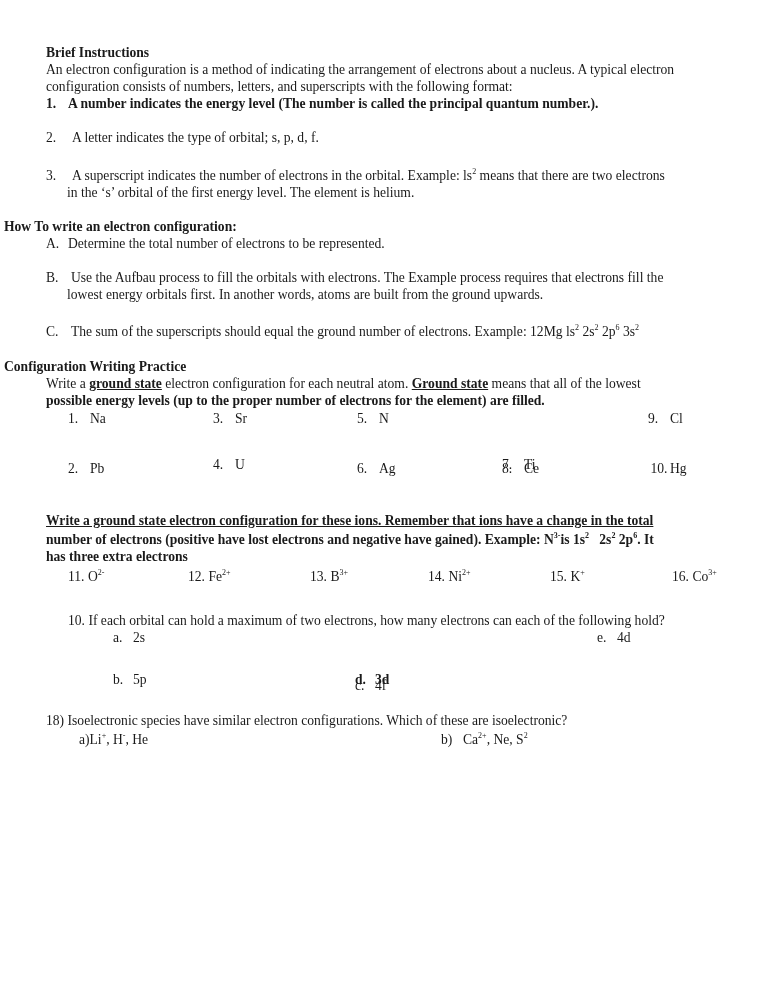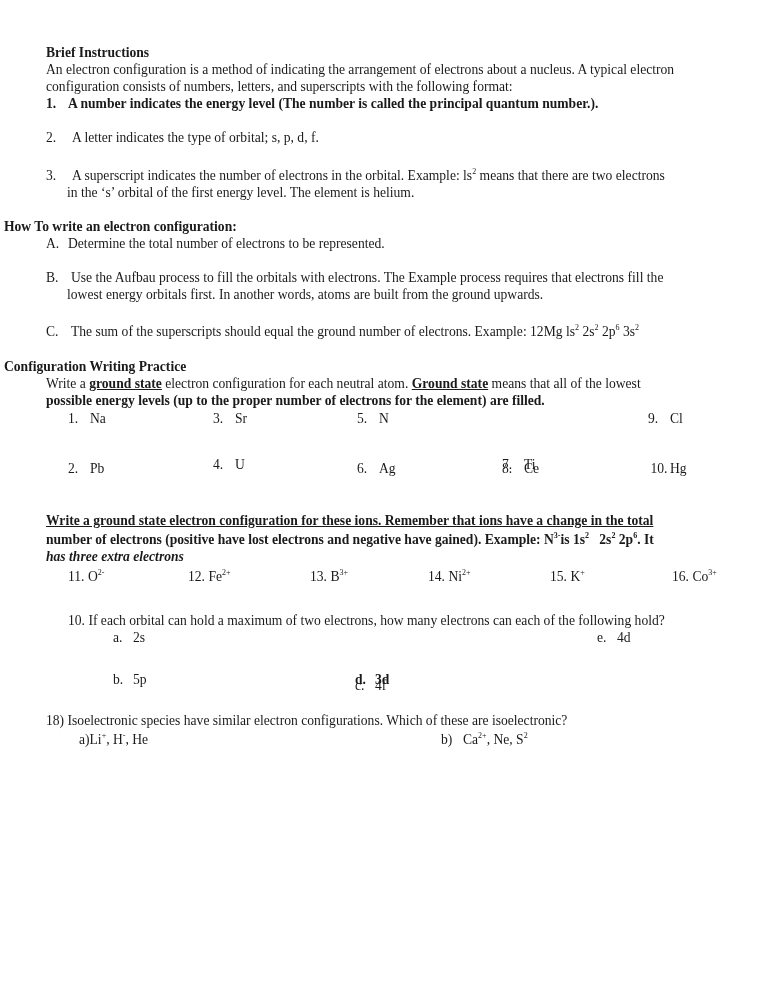--- a/index.html
+++ b/index.html
@@ -64,21 +64,21 @@
 <div class="abs" style="left:68px;top:460px;"><span style="display:inline-block;width:22px;">2.</span><span>Pb</span></div>
 <div class="abs" style="left:213px;top:444px;margin-top:12px;"><span style="display:inline-block;width:22px;">4.</span><span>U</span></div>
 <div class="abs" style="left:357px;top:460px;"><span style="display:inline-block;width:22px;">6.</span><span>Ag</span></div>
 <div class="abs" style="left:502px;top:460px;"><span style="display:inline-block;width:22px;">8.</span><span>Ce</span></div>
 <div class="abs" style="left:648px;top:460px;text-align:center;"><span style="display:inline-block;width:22px;">10.</span><span>Hg</span></div>
 
 <div class="abs b" style="left:46px;top:512px;text-decoration:underline;">Write a ground state electron configuration for these ions. Remember that ions have a change in the total</div>
 <div class="abs b" style="left:46px;top:531px;">
   <span>number of electrons (positive have lost electrons and negative have gained). Example: N</span><sup>3-</sup><span>is 1s</span><sup>2</sup>&nbsp;&nbsp;&nbsp;<span>2s</span><sup>2</sup><span> 2p</span><sup>6</sup><span>. It</span>
 </div>
-<div class="abs b" style="left:46px;top:548px;font-style:italic;">has three extra electrons</div>
+<div class="abs b" style="left:46px;top:548px;">has three extra electrons</div>
 
 <div class="abs" style="left:68px;top:568px;"><span>11.</span> <span>O</span><sup>2-</sup></div>
 <div class="abs" style="left:188px;top:568px;"><span>12.</span> <span>Fe</span><sup>2+</sup></div>
 <div class="abs" style="left:310px;top:568px;"><span>13.</span> <span>B</span><sup>3+</sup></div>
 <div class="abs" style="left:428px;top:568px;"><span>14.</span> <span>Ni</span><sup>2+</sup></div>
 <div class="abs" style="left:550px;top:568px;"><span>15.</span> <span>K</span><sup>+</sup></div>
 <div class="abs" style="left:672px;top:568px;"><span>16.</span> <span>Co</span><sup>3+</sup></div>
 
 <div class="abs" style="left:68px;top:612px;">10. If each orbital can hold a maximum of two electrons, how many electrons can each of the following hold?</div>
 <div class="abs" style="left:113px;top:629px;"><span style="display:inline-block;width:20px;">a.</span><span>2s</span></div>

